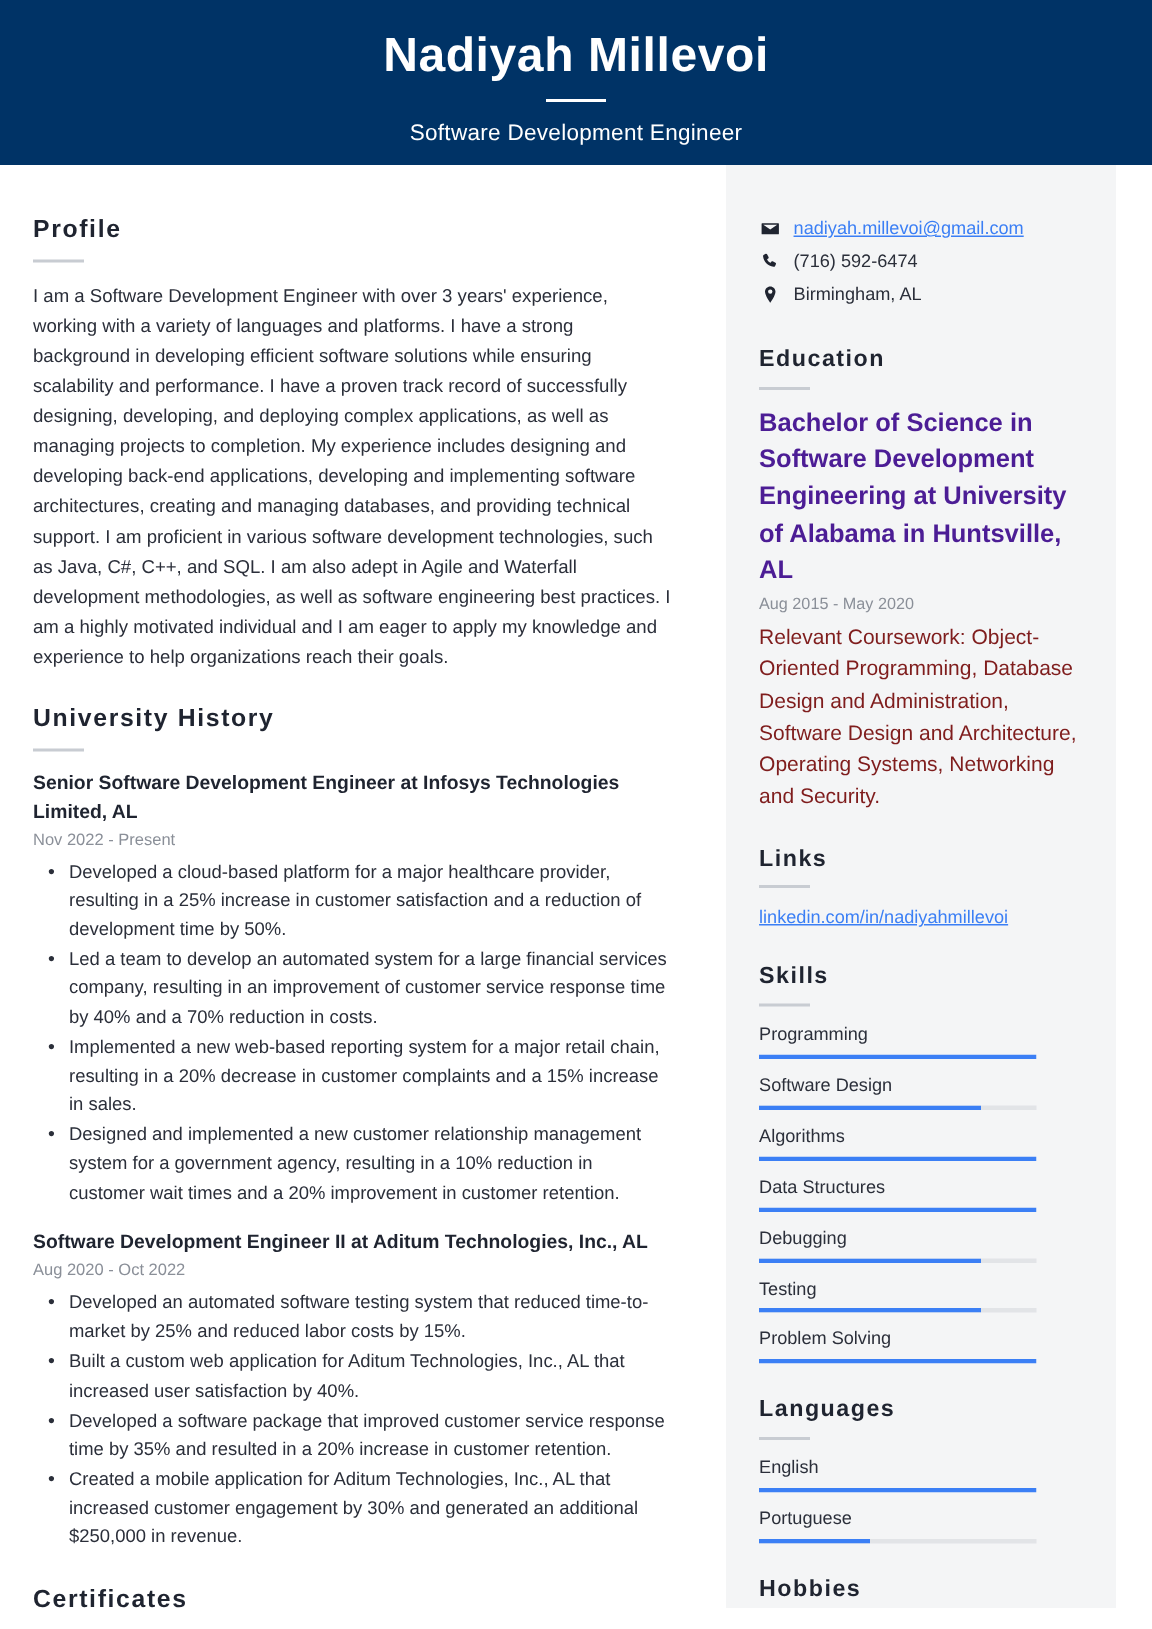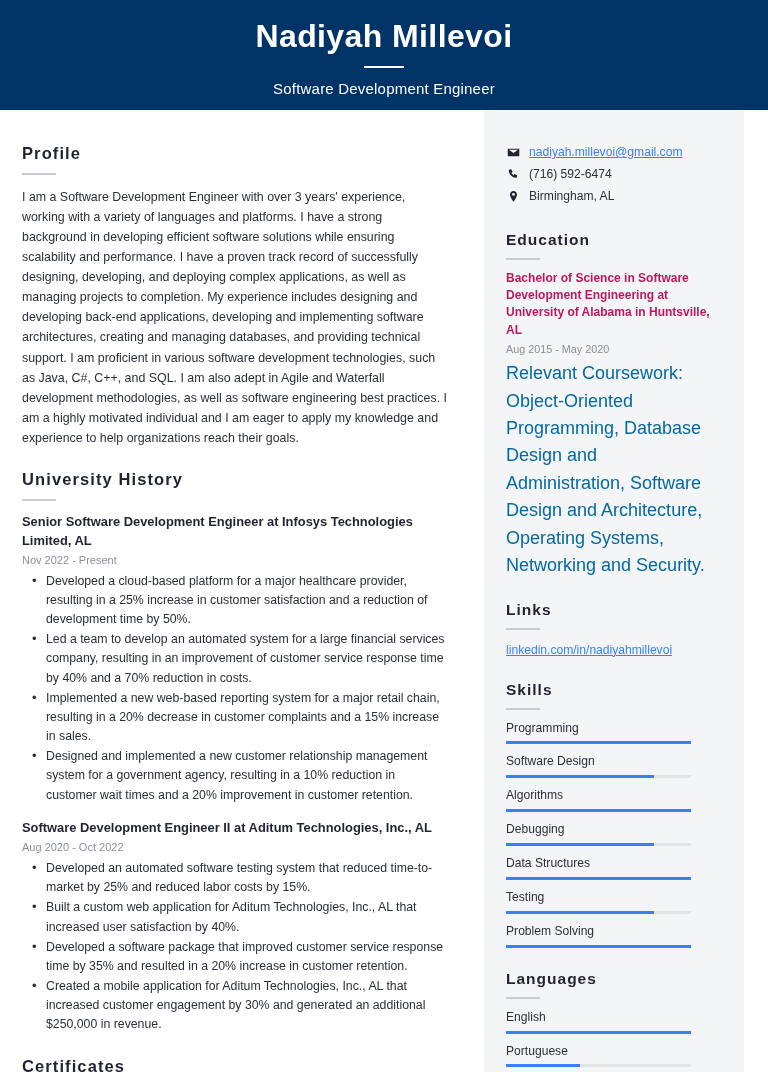--- a/index.html
+++ b/index.html
@@ -167,34 +167,34 @@
   .contact-link {
     font-size: 12.1px;
     color: #3b7ff5;
     text-decoration: underline;
     line-height: 1.4;
     cursor: pointer;
     text-align: center;
   }
 
   .edu-degree {
-    font-size: 12px;
+    font-size: 17px;
     font-weight: bold;
-    color: #be185d;
+    color: #4c1d95;
     line-height: 1.45;
   }
   .edu-dates {
     font-size: 10.8px;
     color: #8a8f98;
     margin-top: 2px;
     line-height: 1.5;
   }
   .edu-desc {
-    font-size: 18px;
-    color: #0369a1;
+    font-size: 14px;
+    color: #7f1d1d;
     line-height: 1.52;
     margin-top: 3px;
   }
 
   .link-item {
     font-size: 12.1px;
     color: #3b7ff5;
     text-decoration: underline;
     line-height: 1.5;
     cursor: pointer;
@@ -344,30 +344,30 @@
         </div>
 
         <div class="bar-item">
           <div class="bar-label">Algorithms</div>
           <div class="bar-track">
             <div class="bar-fill" style="width: 100%;"></div>
           </div>
         </div>
 
         <div class="bar-item">
+          <div class="bar-label">Data Structures</div>
+          <div class="bar-track">
+            <div class="bar-fill" style="width: 100%;"></div>
+          </div>
+        </div>
+
+        <div class="bar-item">
           <div class="bar-label">Debugging</div>
           <div class="bar-track">
             <div class="bar-fill" style="width: 80%;"></div>
-          </div>
-        </div>
-
-        <div class="bar-item">
-          <div class="bar-label">Data Structures</div>
-          <div class="bar-track">
-            <div class="bar-fill" style="width: 100%;"></div>
           </div>
         </div>
 
         <div class="bar-item">
           <div class="bar-label">Testing</div>
           <div class="bar-track">
             <div class="bar-fill" style="width: 80%;"></div>
           </div>
         </div>
 

